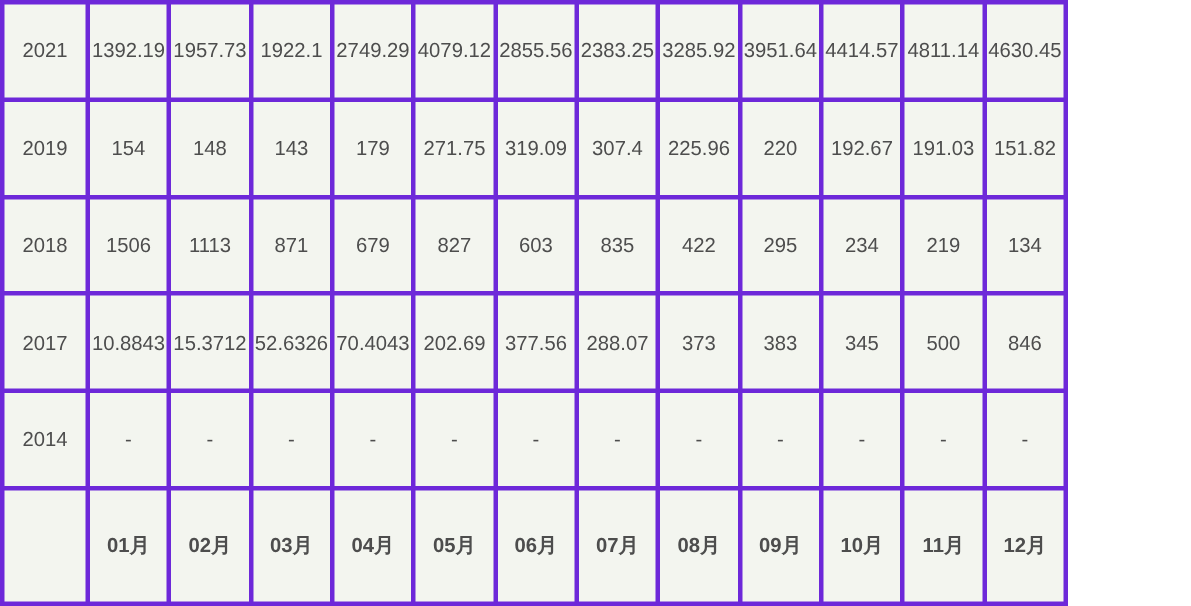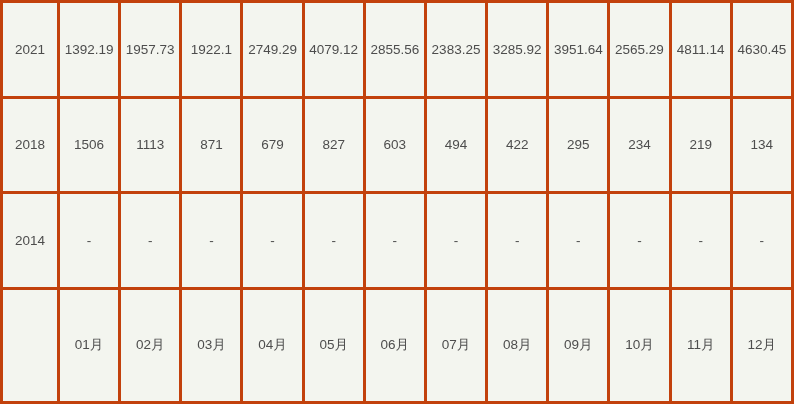--- a/index.html
+++ b/index.html
@@ -7,44 +7,44 @@
     padding: 0;
     background: #ffffff;
   }
   body {
     width: 794px;
     height: 404px;
     overflow: hidden;
     font-family: "Liberation Sans", "DejaVu Sans", sans-serif;
   }
   table.data-table {
-    width: 794px;
+    width: 712px;
     height: 404px;
     table-layout: fixed;
     border-collapse: separate;
     border-spacing: 3px;
-    background: #c2410c;
+    background: #6d28d9;
   }
   table.data-table th,
   table.data-table td {
     background: #f3f5ef;
     text-align: center;
     vertical-align: middle;
     font-size: 13.5px;
     font-weight: 400;
     color: #4d4d4d;
     padding: 0;
     white-space: nowrap;
     overflow: hidden;
   }
   table.data-table th.year-cell {
     font-weight: 400;
   }
   table.data-table tr.month-header-row th {
-    font-weight: 400;
+    font-weight: 700;
   }
 </style>
 </head>
 <body>
 
 <table class="data-table">
   <colgroup>
     <col style="width:54px">
     <col>
       <col>
@@ -64,38 +64,68 @@
         <th class="year-cell">2021</th>
         <td>1392.19</td>
         <td>1957.73</td>
         <td>1922.1</td>
         <td>2749.29</td>
         <td>4079.12</td>
         <td>2855.56</td>
         <td>2383.25</td>
         <td>3285.92</td>
         <td>3951.64</td>
-        <td>2565.29</td>
+        <td>4414.57</td>
         <td>4811.14</td>
         <td>4630.45</td>
+      </tr>
+      <tr>
+        <th class="year-cell">2019</th>
+        <td>154</td>
+        <td>148</td>
+        <td>143</td>
+        <td>179</td>
+        <td>271.75</td>
+        <td>319.09</td>
+        <td>307.4</td>
+        <td>225.96</td>
+        <td>220</td>
+        <td>192.67</td>
+        <td>191.03</td>
+        <td>151.82</td>
       </tr>
       <tr>
         <th class="year-cell">2018</th>
         <td>1506</td>
         <td>1113</td>
         <td>871</td>
         <td>679</td>
         <td>827</td>
         <td>603</td>
-        <td>494</td>
+        <td>835</td>
         <td>422</td>
         <td>295</td>
         <td>234</td>
         <td>219</td>
         <td>134</td>
+      </tr>
+      <tr>
+        <th class="year-cell">2017</th>
+        <td>10.8843</td>
+        <td>15.3712</td>
+        <td>52.6326</td>
+        <td>70.4043</td>
+        <td>202.69</td>
+        <td>377.56</td>
+        <td>288.07</td>
+        <td>373</td>
+        <td>383</td>
+        <td>345</td>
+        <td>500</td>
+        <td>846</td>
       </tr>
       <tr>
         <th class="year-cell">2014</th>
         <td>-</td>
         <td>-</td>
         <td>-</td>
         <td>-</td>
         <td>-</td>
         <td>-</td>
         <td>-</td>

